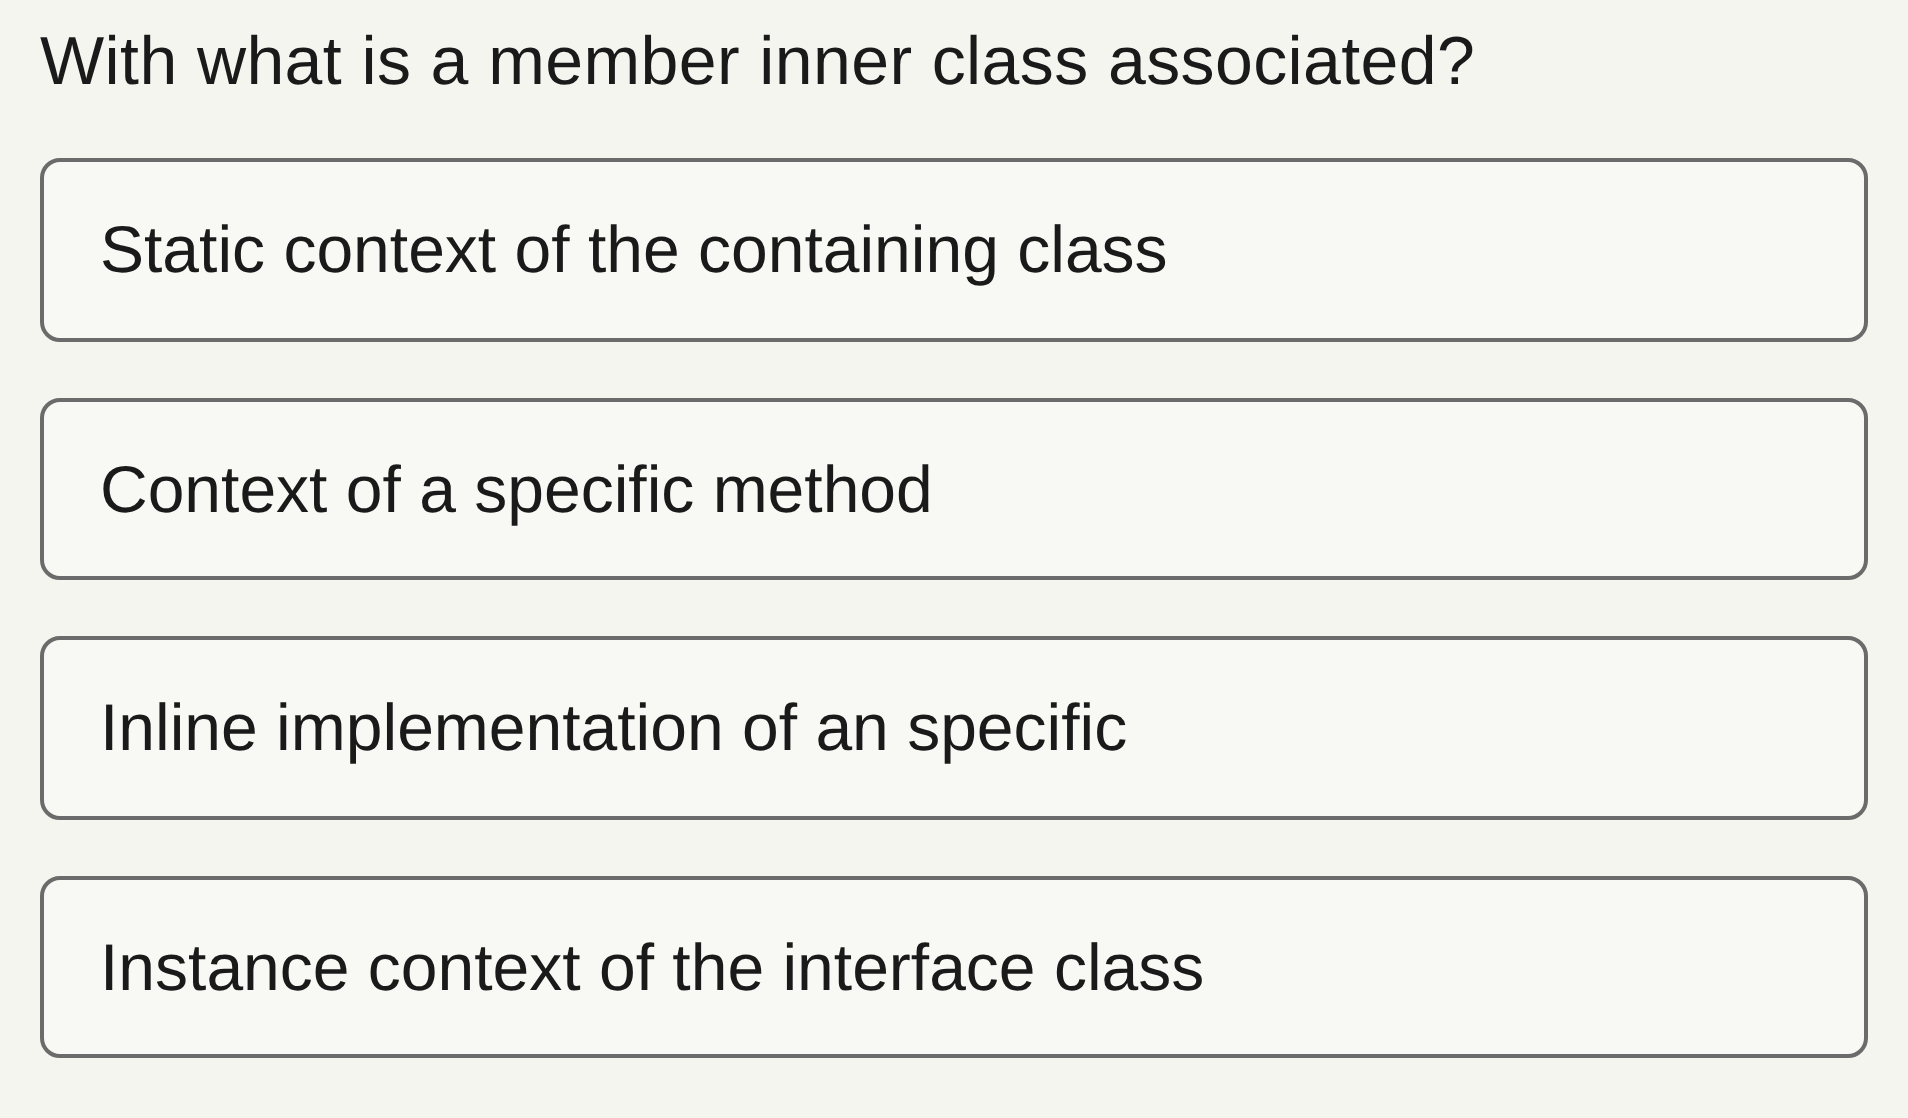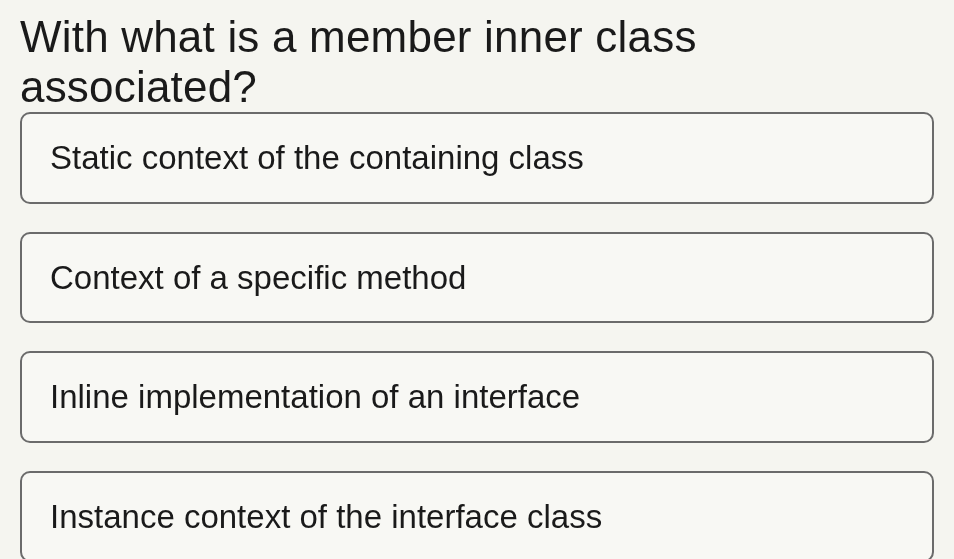--- a/index.html
+++ b/index.html
@@ -9,22 +9,23 @@
     }
     body {
       width: 954px;
       height: 559px;
       background: #f5f5f0;
       font-family: -apple-system, BlinkMacSystemFont, "Segoe UI", Helvetica, Arial, sans-serif;
       padding: 12px 20px 20px 20px;
       color: #1a1a1a;
     }
     .question {
-      font-size: 44px;
+      font-size: 34px;
       font-weight: 400;
+      margin-bottom: 28px;
       color: #1a1a1a;
       letter-spacing: 0.2px;
     }
     .options {
       display: flex;
       flex-direction: column;
       gap: 28px;
       justify-content: space-between;
     }
     .option {
@@ -41,15 +42,15 @@
     }
   </style>
 </head>
 <body>
 
 <div class="question">With what is a member inner class associated?</div>
 
 <div class="options">
   <button class="option">Static context of the containing class</button>
   <button class="option">Context of a specific method</button>
-  <button class="option">Inline implementation of an interface</button>
+  <button class="option">Inline implementation of an specific</button>
   <button class="option">Instance context of the interface class</button>
 </div>
 
 </body></html>

